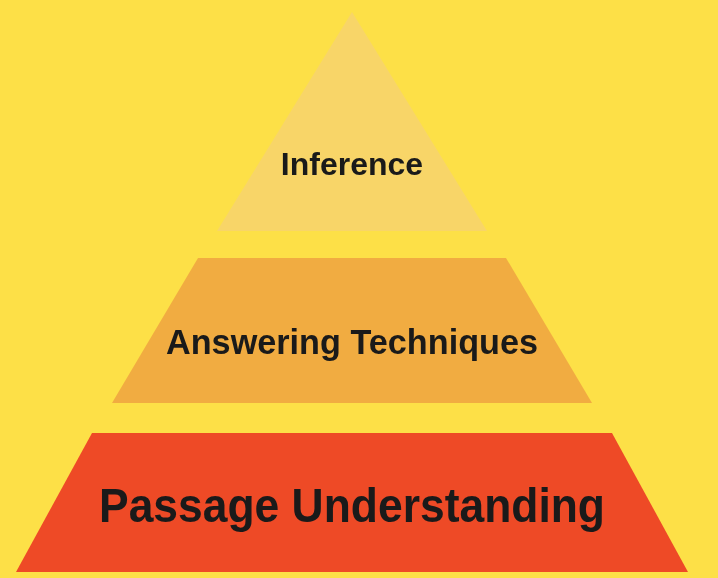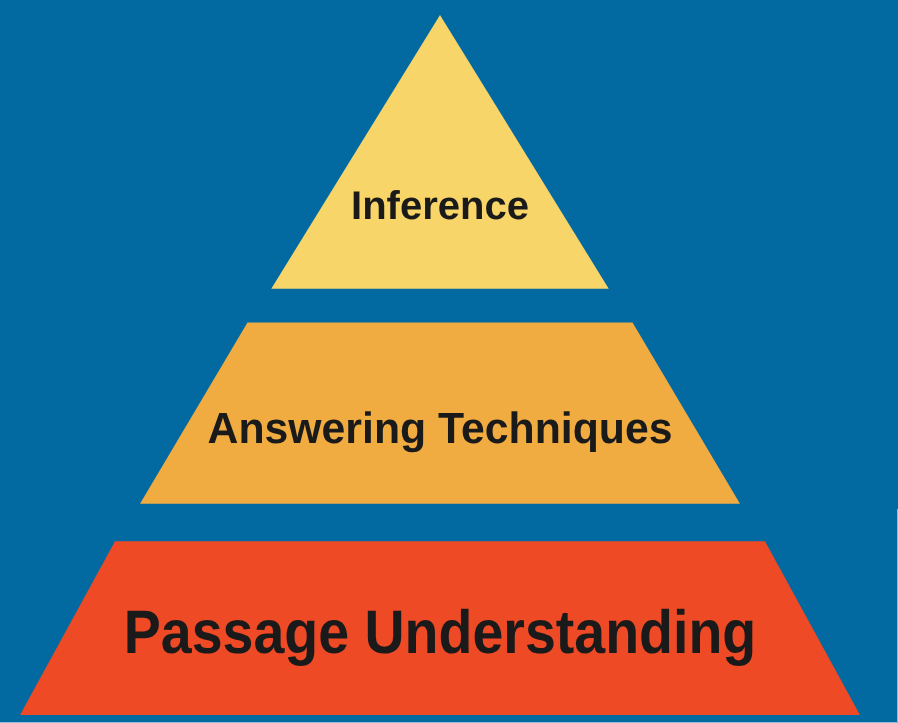--- a/index.html
+++ b/index.html
@@ -4,21 +4,21 @@
 <style>
   html, body {
     margin: 0;
     padding: 0;
     background: #ffffff;
   }
   .canvas {
     position: relative;
     width: 718px;
     height: 578px;
-    background: #0369a1;
+    background: #fde047;
     overflow: hidden;
   }
   svg {
     display: block;
   }
   .level-label {
     font-family: "Liberation Sans", sans-serif;
     font-weight: bold;
     text-anchor: middle;
   }

